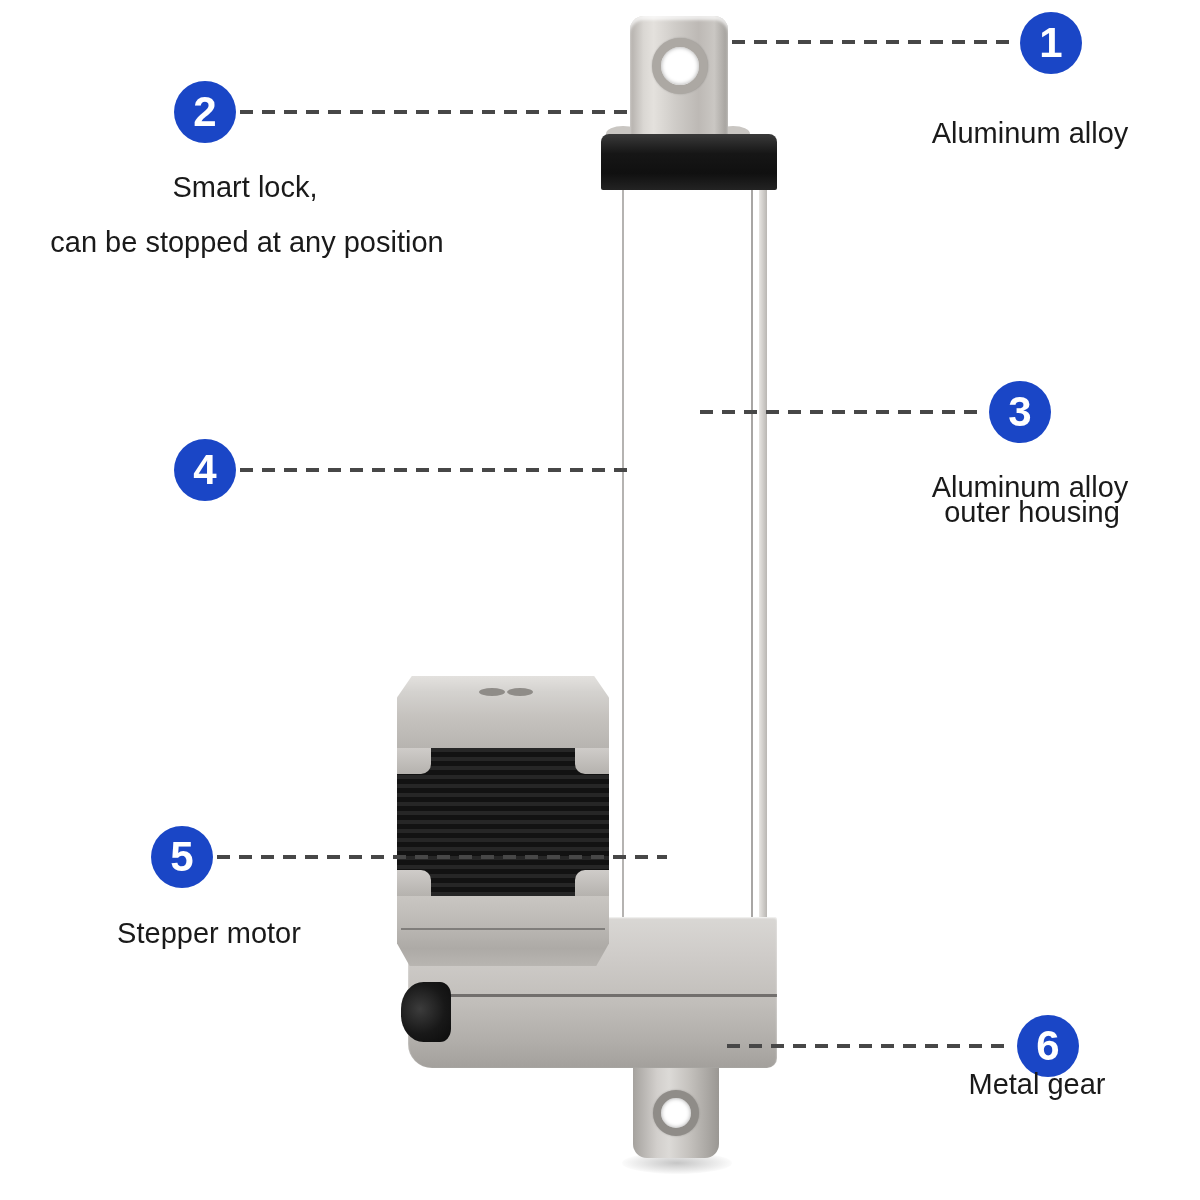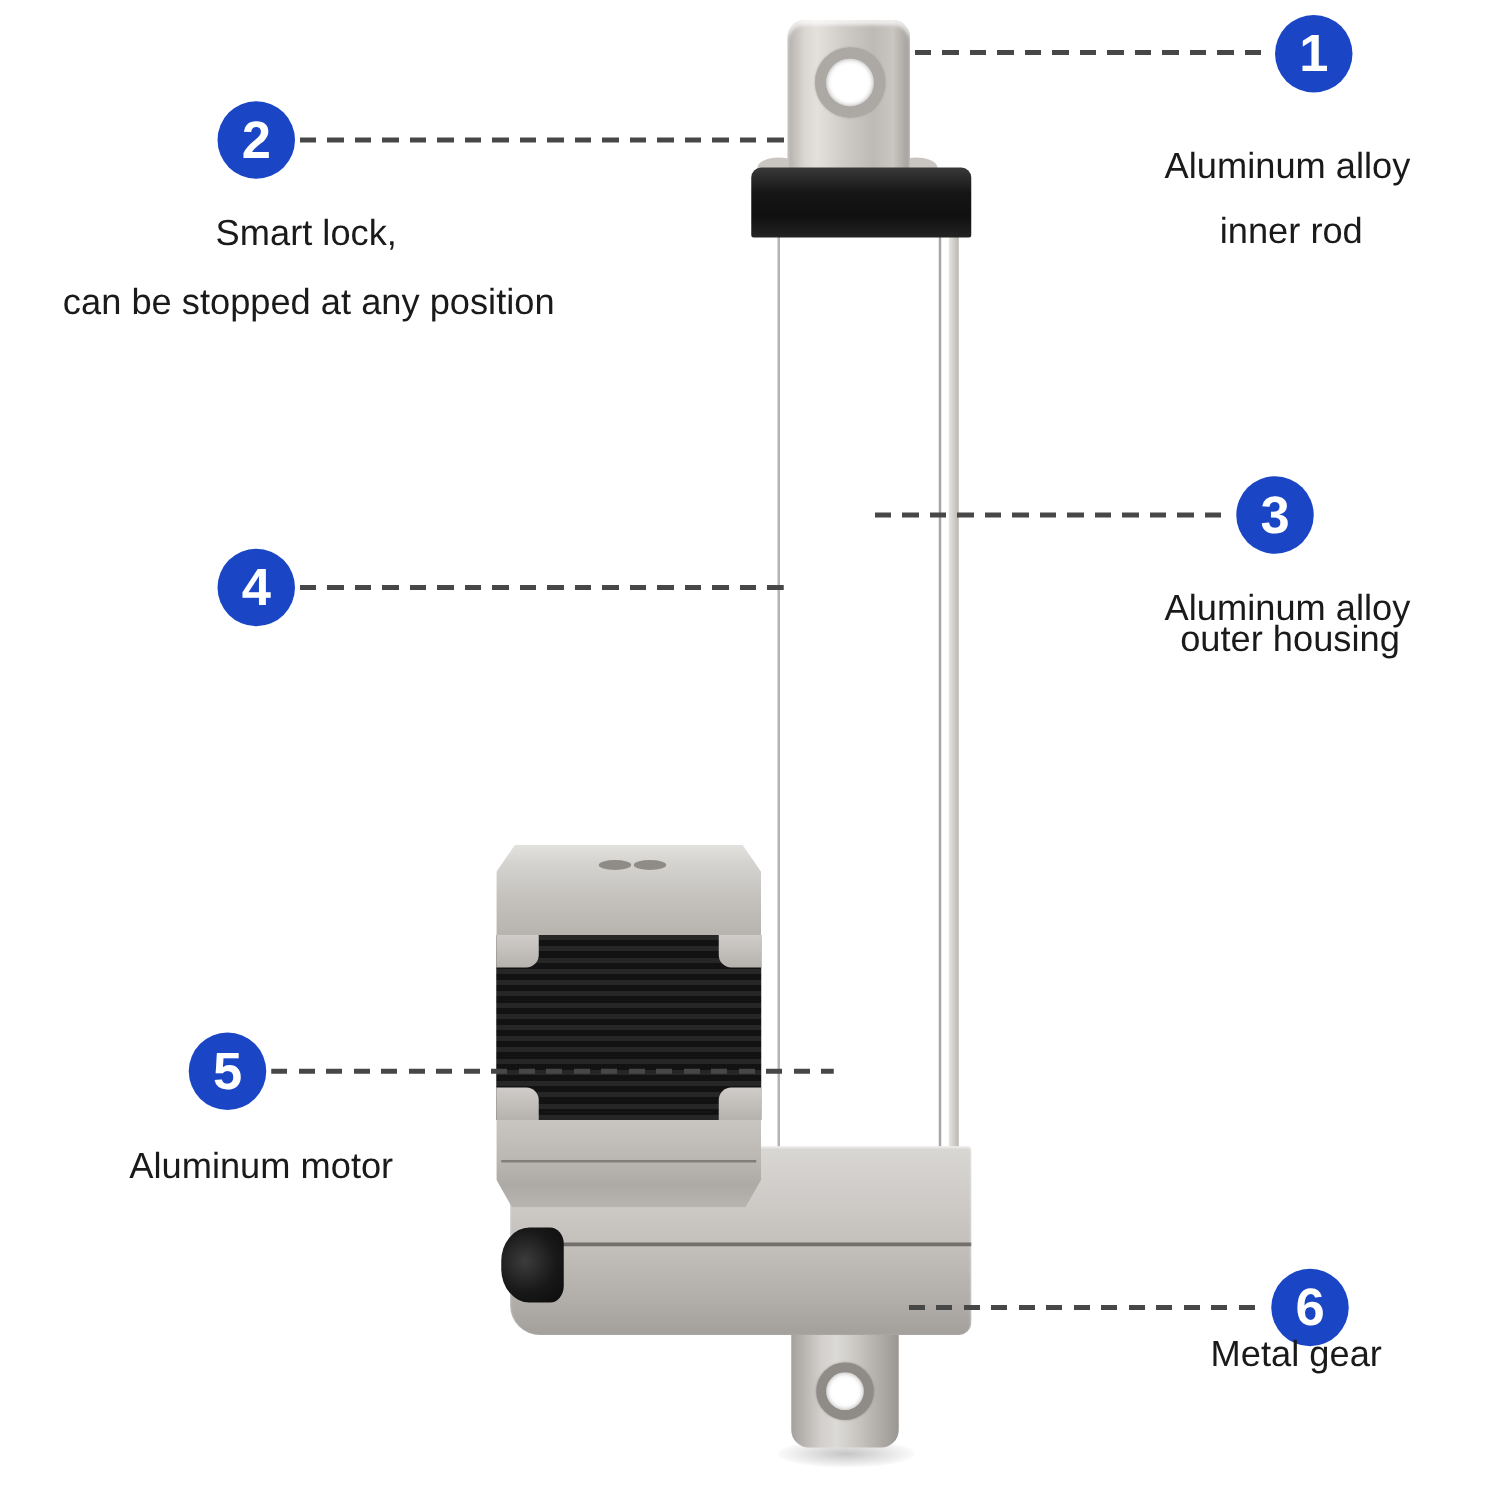--- a/index.html
+++ b/index.html
@@ -183,21 +183,20 @@
   <div class="badge" id="b6">6</div>
 
   <div class="lead" id="l1"></div>
   <div class="lead" id="l2"></div>
   <div class="lead" id="l3"></div>
   <div class="lead" id="l4"></div>
   <div class="lead" id="l5"></div>
   <div class="lead" id="l6"></div>
 
   <div class="lbl" id="t1a">Aluminum alloy</div>
-  <div class="lbl" id="t1b">inner rod</div>
   <div class="lbl" id="t2a">Smart lock,</div>
   <div class="lbl" id="t2b">can be stopped at any position</div>
   <div class="lbl" id="t3a">Aluminum alloy</div>
   <div class="lbl" id="t3b">outer housing</div>
-  <div class="lbl" id="t5a">Aluminum motor</div>
+  <div class="lbl" id="t5a">Stepper motor</div>
   <div class="lbl" id="t6a">Metal gear</div>
 
 </div>
 
 </body></html>

